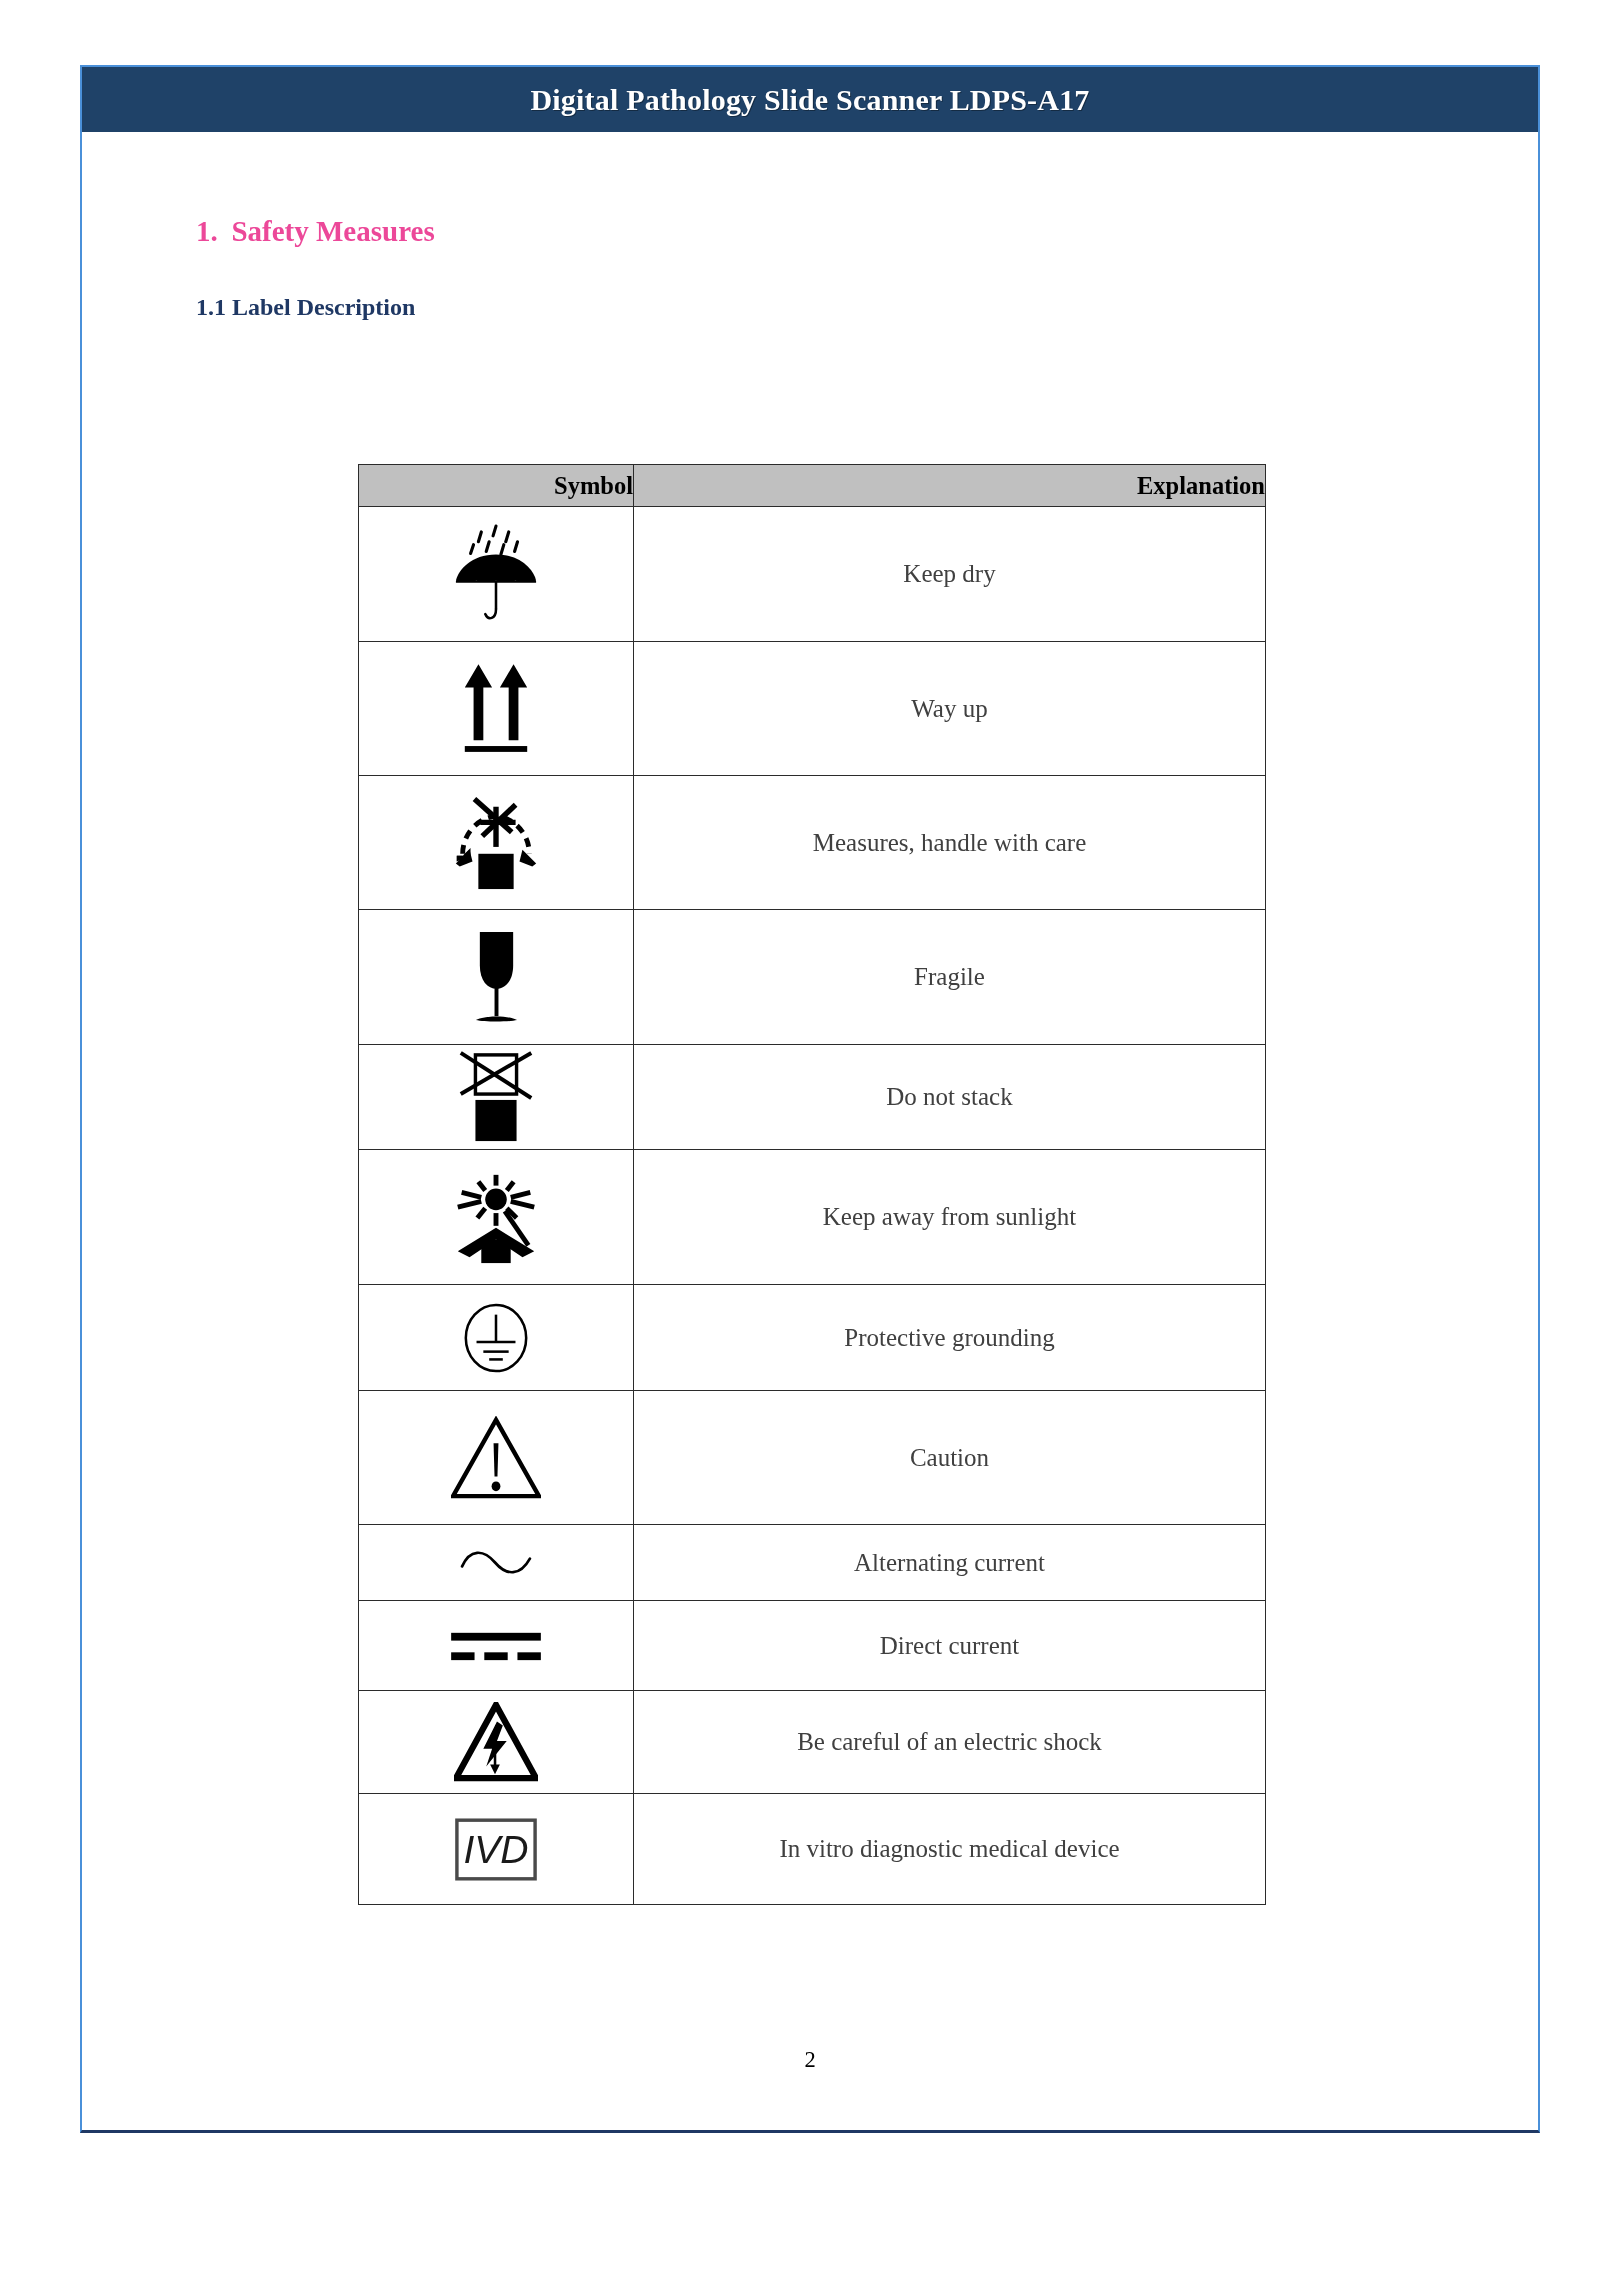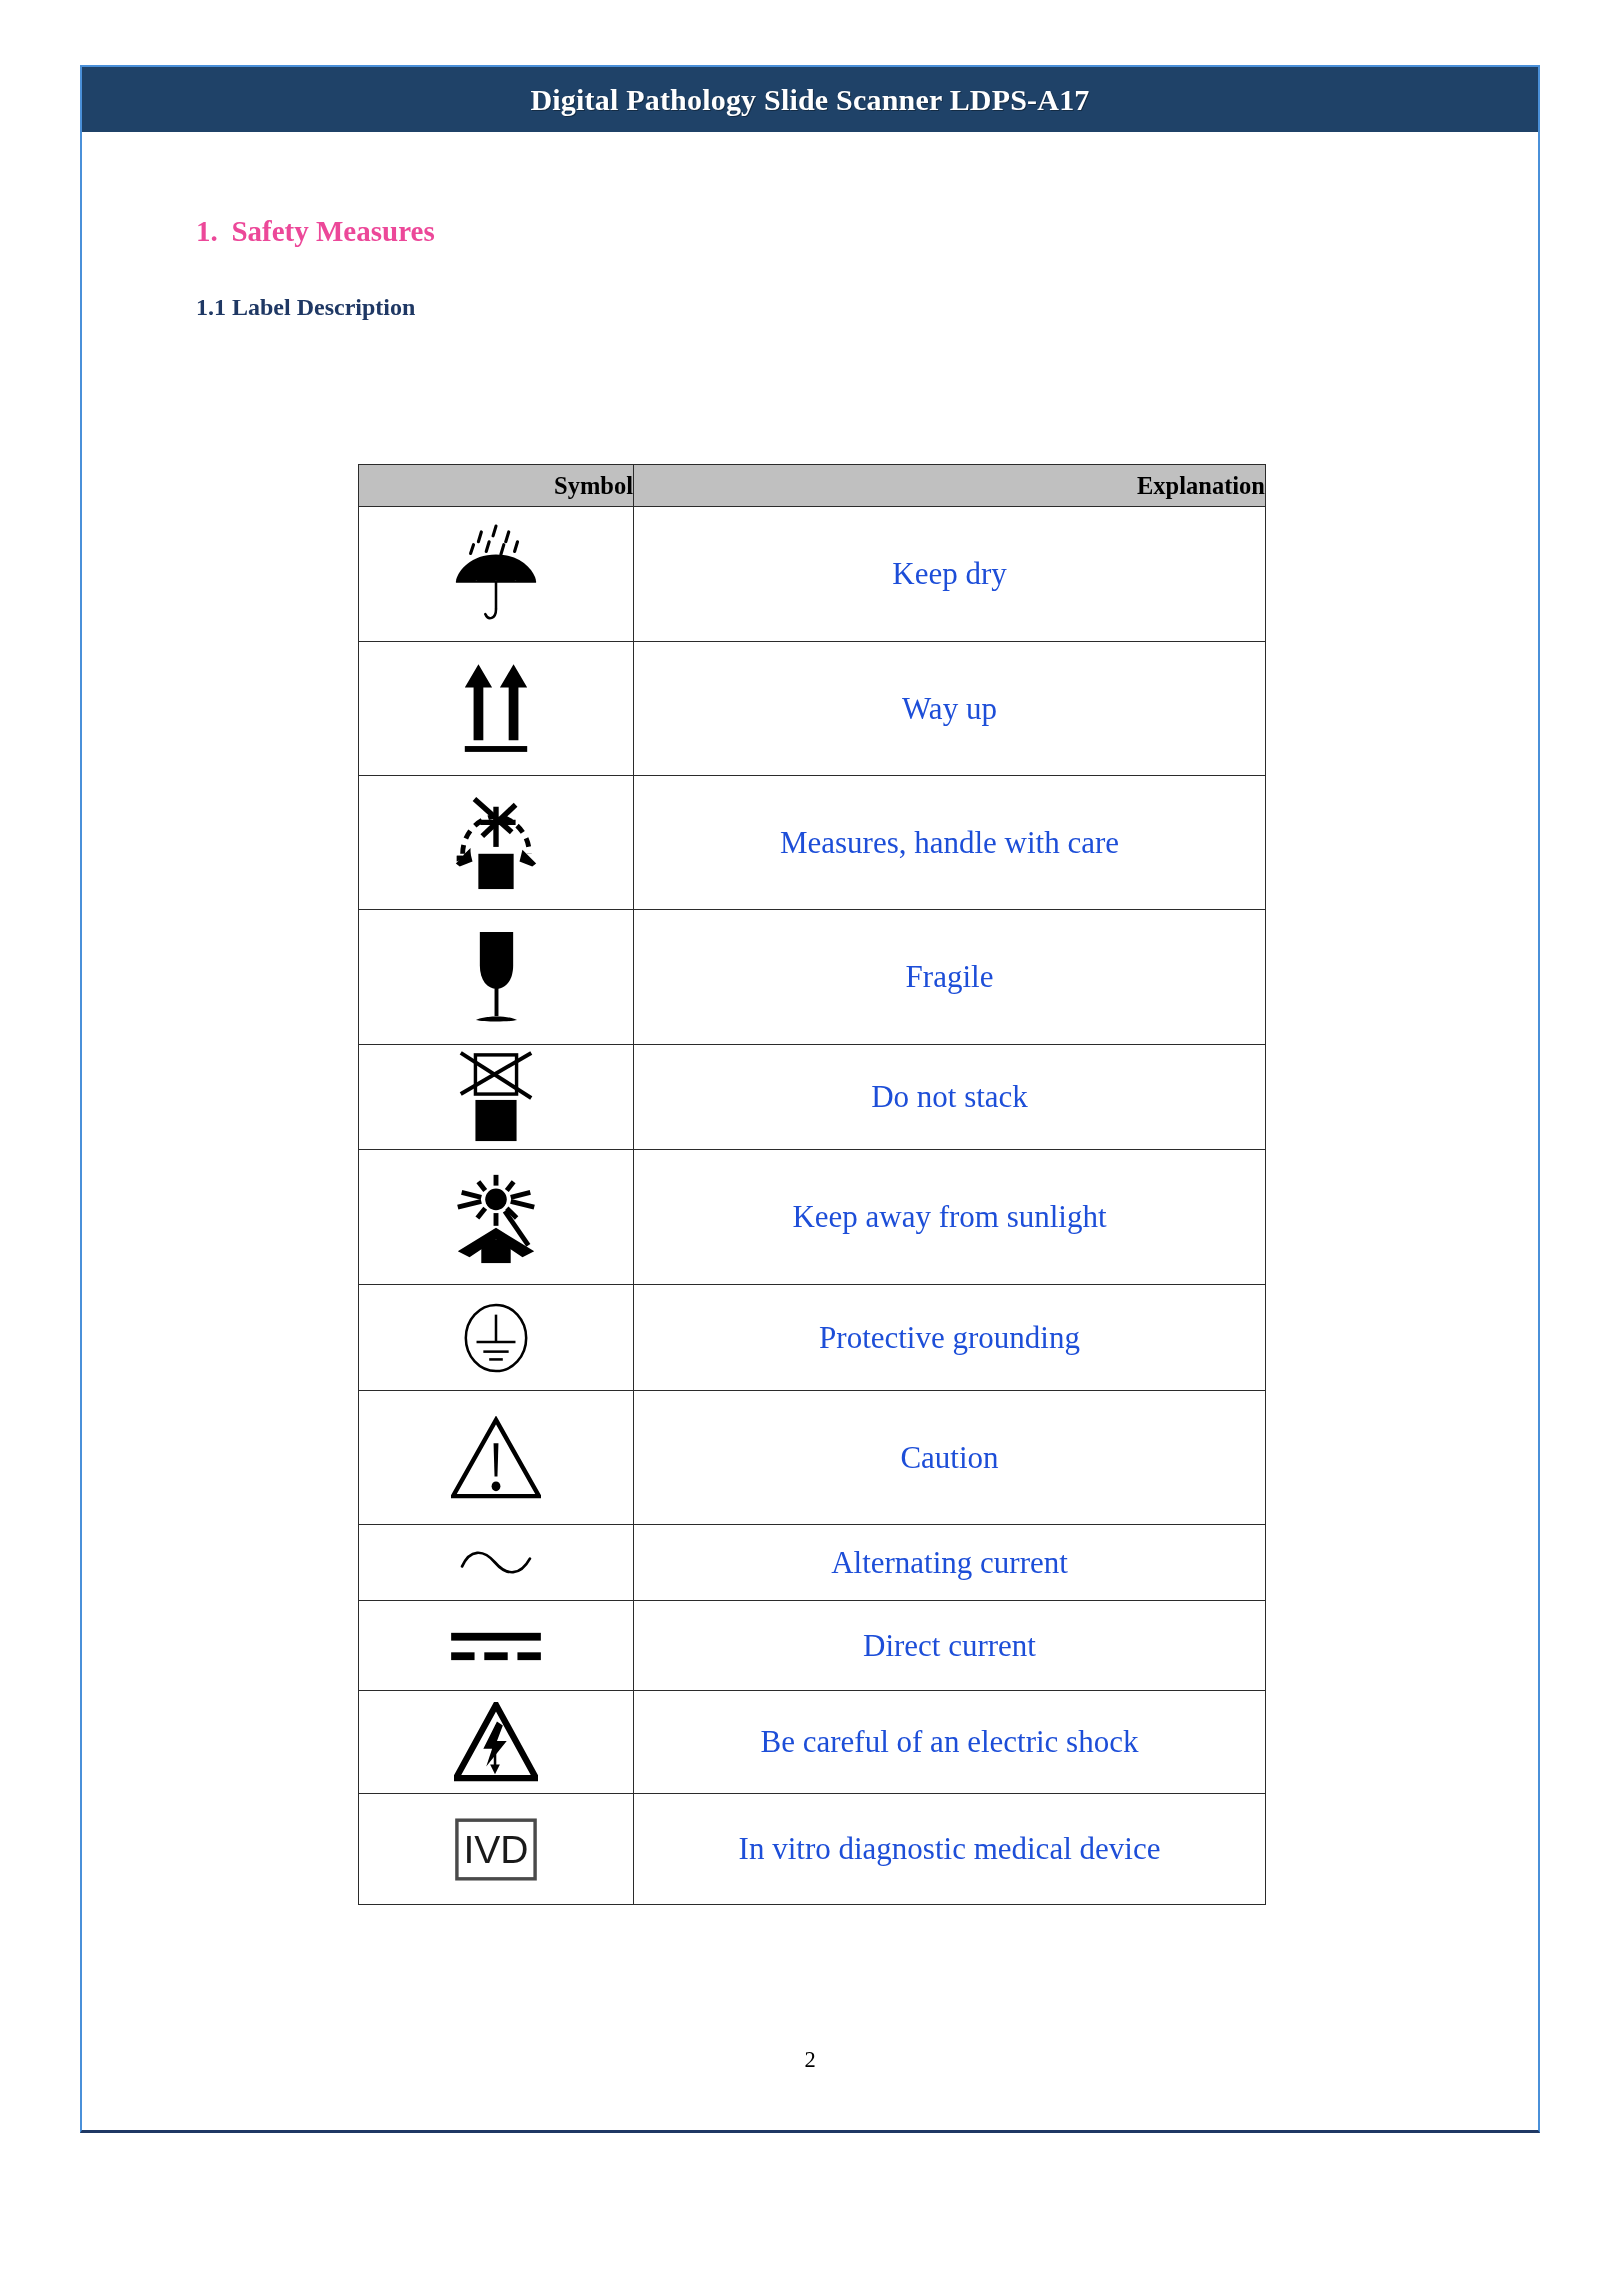--- a/index.html
+++ b/index.html
@@ -102,26 +102,27 @@
     color: #000000;
     text-align: right;
     vertical-align: middle;
   }
   .col-sym { width: 275px; }
   .col-exp { width: 632px; }
 
   .sym-table tbody td.cell-sym {
     text-align: center;
     vertical-align: middle;
+    font-style: italic;
   }
   .sym-table tbody td.cell-exp {
     text-align: center;
     vertical-align: middle;
-    font-size: 31px;
-    color: #1d4ed8;
+    font-size: 25px;
+    color: #404040;
   }
 
   .sym-wrap {
     display: flex;
     align-items: center;
     justify-content: center;
     width: 100%;
   }
   .sym-wrap svg { display: block; }
 

